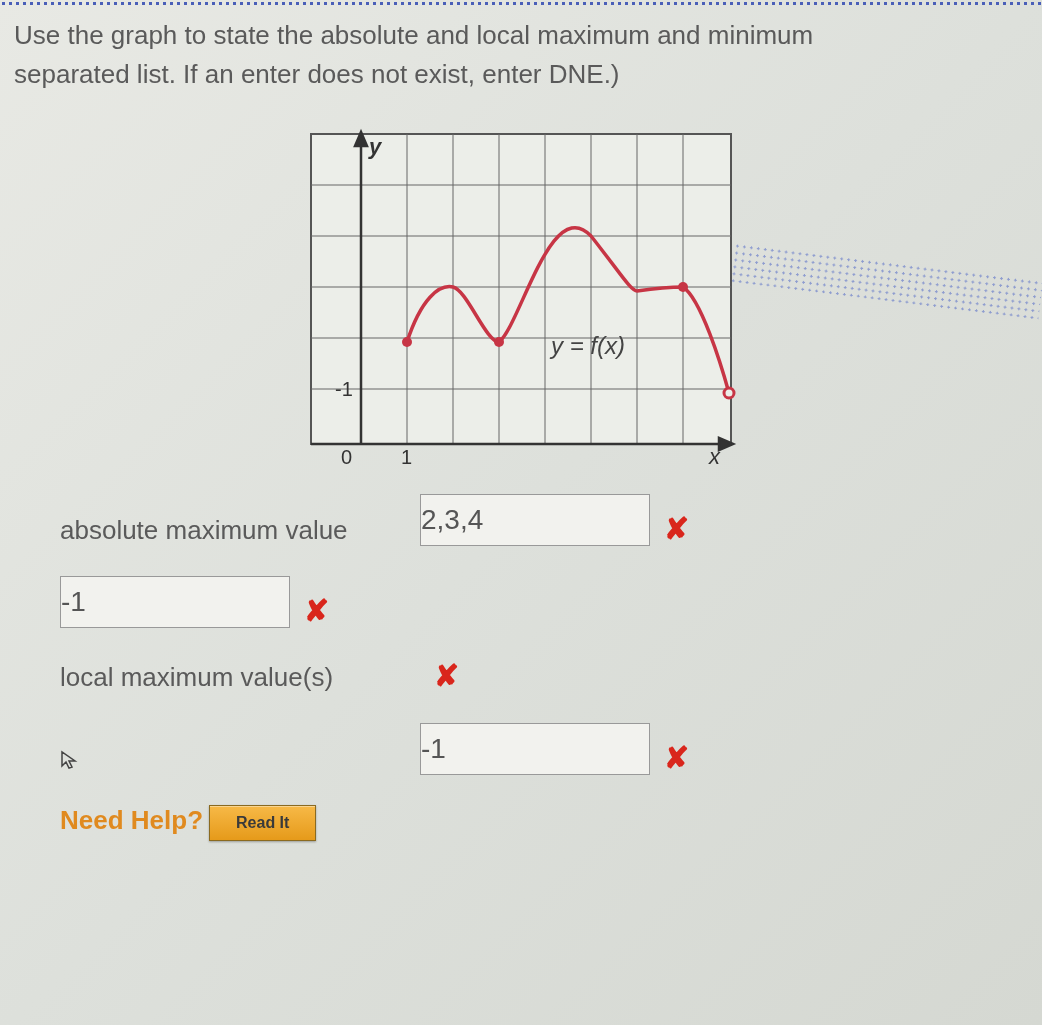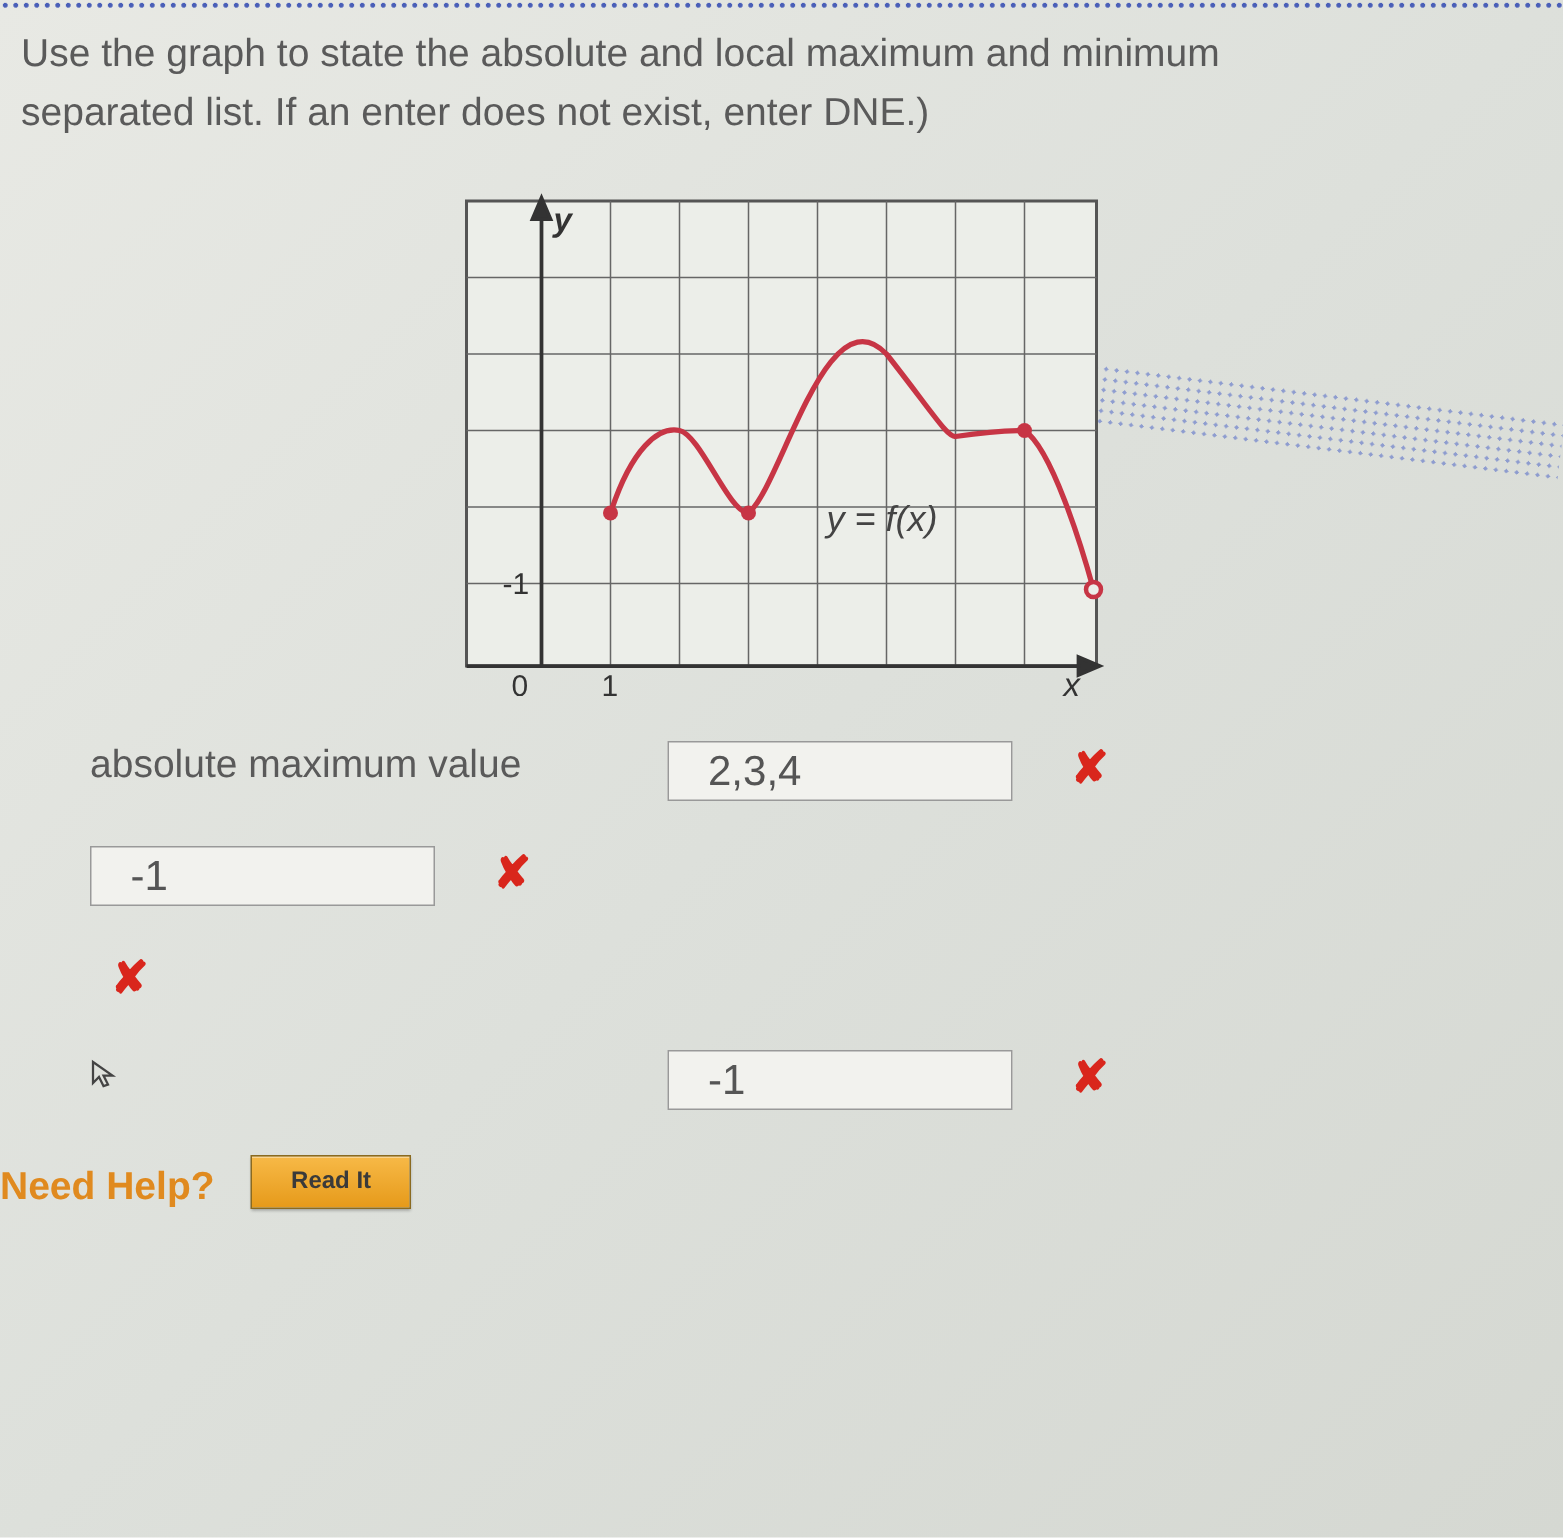--- a/index.html
+++ b/index.html
@@ -29,51 +29,50 @@
       height: 340px;
       position: relative;
     }
     .graph-area svg { display:block; }
     .answers {
       padding-left: 60px;
       padding-right: 40px;
     }
     .answer-row {
       display: flex;
-      align-items: flex-start;
+      align-items: flex-end;
       margin-bottom: 30px;
-      gap: 25px;
     }
     .answer-label {
       font-size: 26px;
       color: #5a5a5a;
       width: 360px;
       flex-shrink: 0;
     }
     .answer-input {
       width: 230px;
-      height: 40px;
+      height: 52px;
       border: 1px solid #999;
       background: #f2f2ee;
       font-size: 28px;
       color: #555;
-      padding: 6px 26px;
+      padding: 6px 0;
       font-family: inherit;
     }
     .mark-wrong {
       color: #d9261c;
       font-size: 30px;
       font-weight: bold;
       margin-left: 14px;
     }
     .help-row {
+      padding-left: 60px;
       margin-top: 30px;
       display: flex;
-      align-items: flex-end;
-      gap: 18px;
+      align-items: flex-start;
     }
     .need-help {
       font-size: 26px;
       font-weight: bold;
       color: #e08a1f;
       margin-right: 6px;
     }
     .help-btn {
       background: linear-gradient(#f7b947, #e69a1a);
       border: 1px solid #8a6a20;
@@ -168,20 +167,21 @@
     <input class="answer-input" value="2,3,4" style="">
     <span class="mark-wrong">✘</span>
   </div>
 
   <div class="answer-row">
     <input class="answer-input" value="-1" style="">
     <span class="mark-wrong">✘</span>
   </div>
 
   <div class="answer-row">
+    <div class="answer-label">local maximum value(s)</div>
     <span class="mark-wrong">✘</span>
   </div>
 
   <div class="answer-row">
     <div class="answer-label">
       <svg width="18" height="20" style="vertical-align:-2px">
         <path d="M2 2 L2 16 L6 12 L9 18 L12 17 L9 11 L15 11 Z" fill="none" stroke="#444" stroke-width="1.5"></path>
       </svg>
     </div>
     <input class="answer-input" value="-1" style="">

